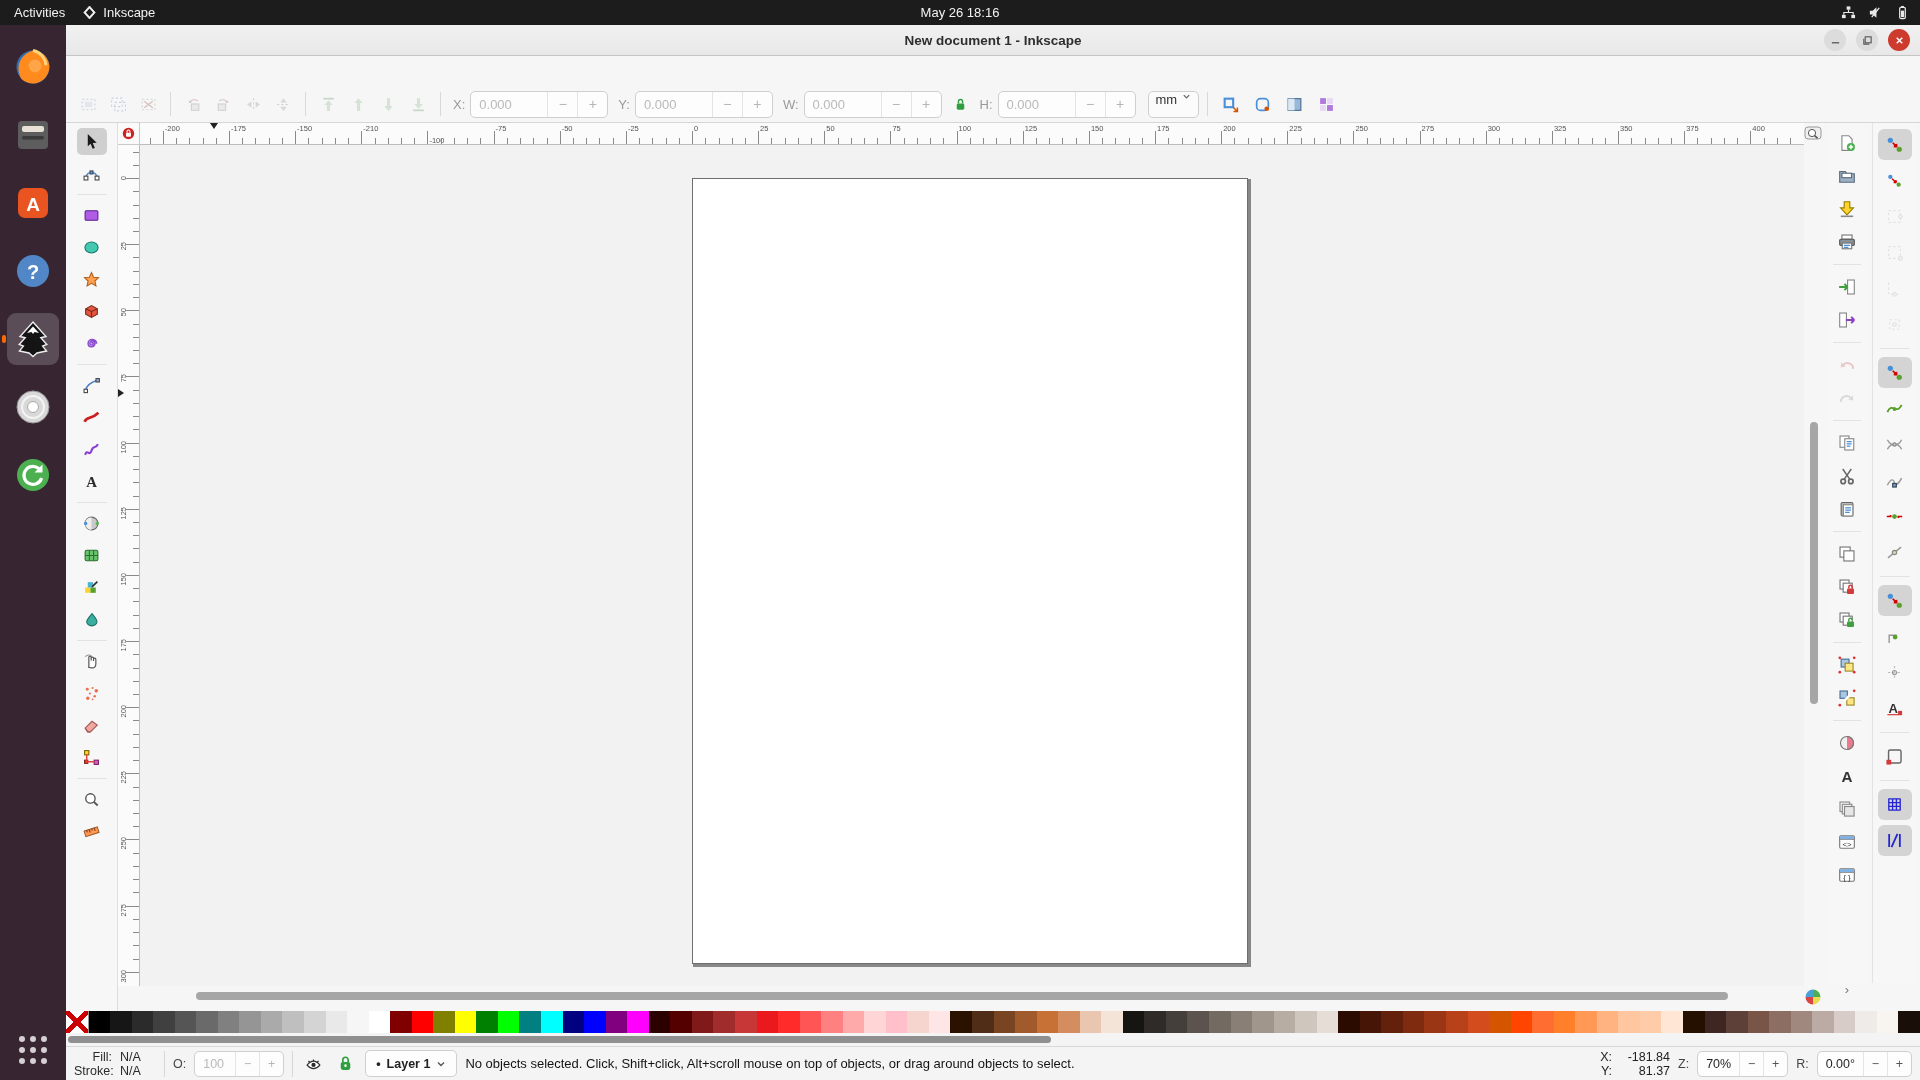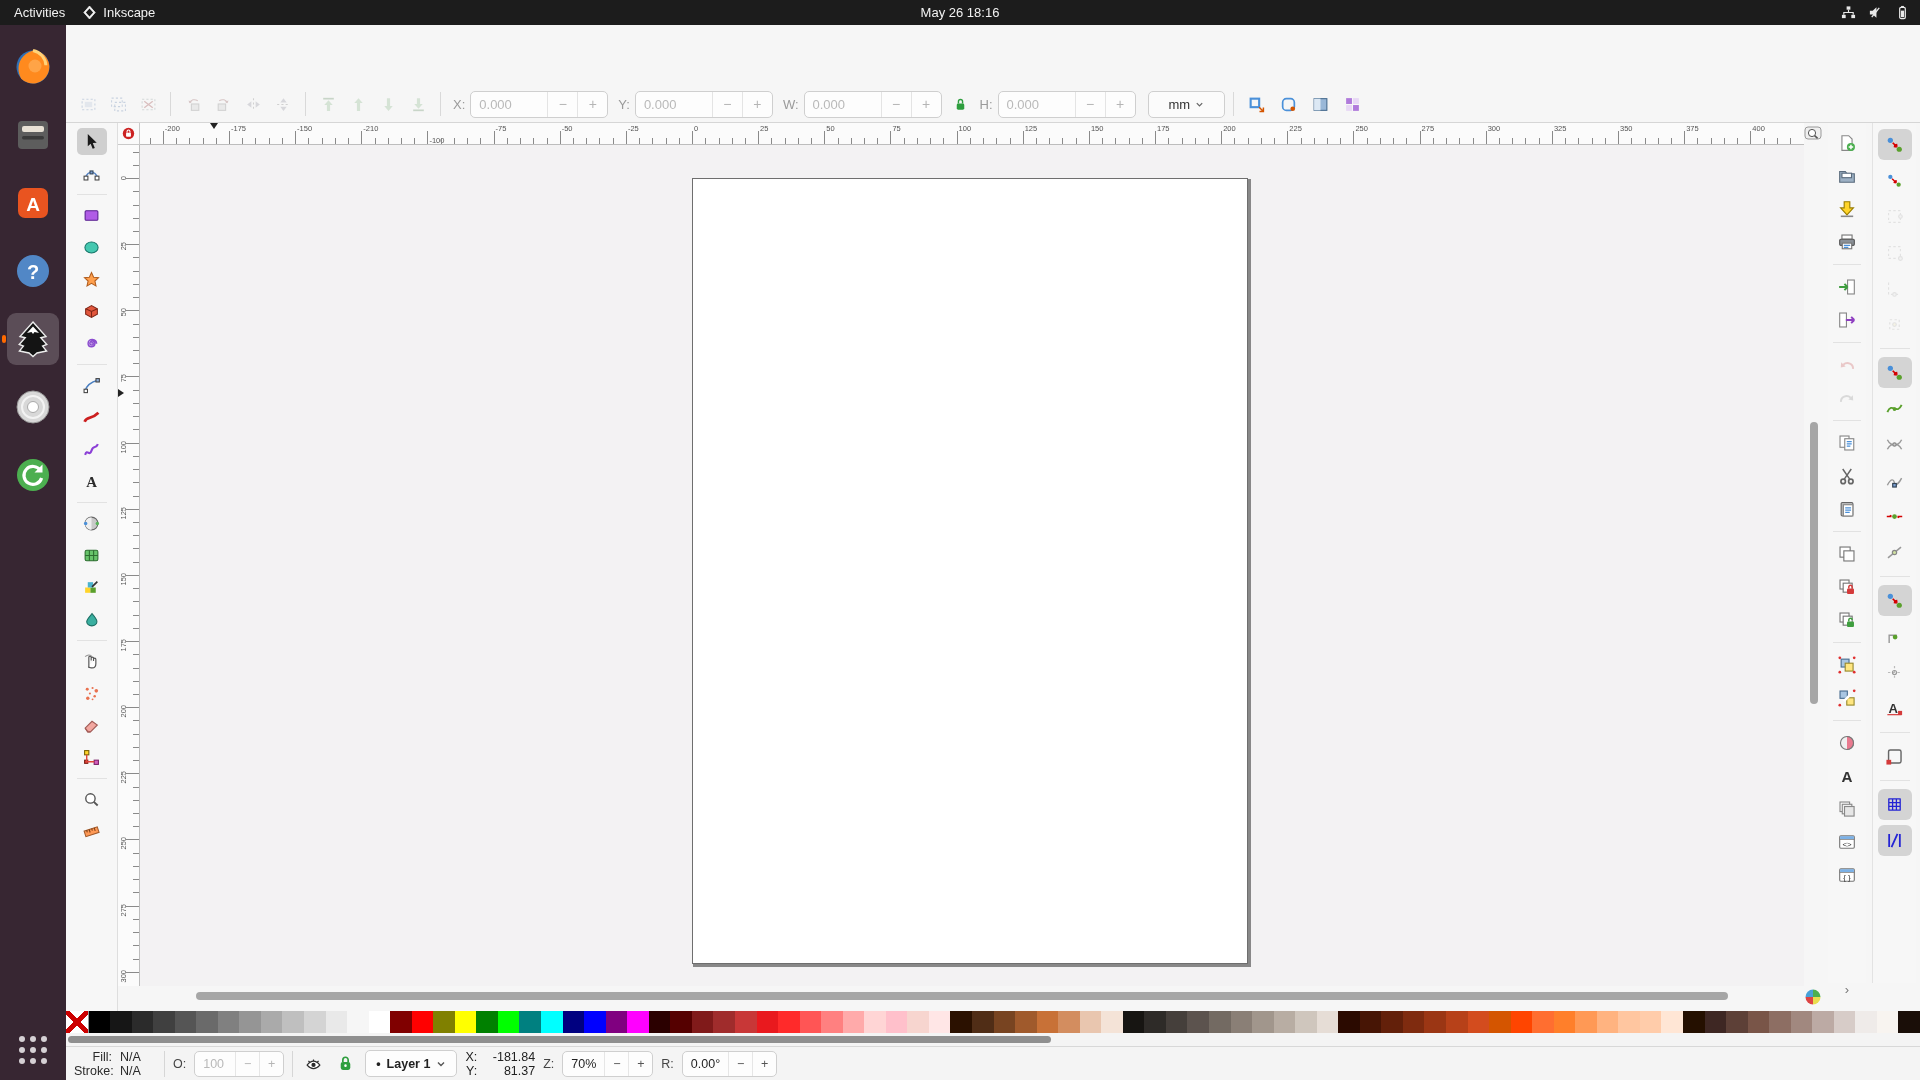--- a/index.html
+++ b/index.html
@@ -42,21 +42,21 @@
   #toolbar { position:absolute; left:0; top:61px; width:100%; height:37px; background:#f6f6f6; border-bottom:1px solid #d6d6d6; display:flex; align-items:center; padding-left:8px; gap:2px; }
   .tb-btn { width:28px; height:28px; border:0; background:transparent; display:flex; align-items:center; justify-content:center; border-radius:4px; }
   .tb-btn svg { width:17px; height:17px; }
   .tb-btn.disabled { opacity:.4; filter:grayscale(.35); }
   .tb-sep { width:1px; height:24px; background:#d9d9d9; margin:0 6px; }
   .spin-field { display:flex; align-items:center; gap:5px; margin:0 4px; }
   .spin-field .fld-label { color:#9a9a9a; font-size:13px; }
   .spin-box { display:flex; align-items:stretch; height:27px; background:#fdfdfd; border:1px solid #cfcfcf; border-radius:5px; overflow:hidden; }
   .spin-box .val { width:76px; display:flex; align-items:center; padding-left:8px; color:#b9b9b9; font-size:13px; }
   .spin-box .stepper { width:30px; display:flex; align-items:center; justify-content:center; color:#b5b5b5; border-left:1px solid #e4e4e4; font-size:14px; }
-  #unit-dd { display:flex; align-items:center; gap:5px; height:27px; padding:0 20px; border:1px solid #cfcfcf; border-radius:5px; background:#fbfbfb; color:#333; margin-left:6px; }
+  #unit-dd { display:flex; align-items:flex-start; gap:5px; height:27px; padding:0 7px; border:1px solid #cfcfcf; border-radius:5px; background:#fbfbfb; color:#333; margin-left:6px; }
   #lock-wh { width:26px; height:26px; display:flex; align-items:center; justify-content:center; background:transparent; border:0; }
   #lock-wh svg { width:15px; height:15px; }
 
   
   #toolbox { position:absolute; left:0; top:98px; width:52px; height:888px; background:#f7f7f7; border-right:1px solid #dedede; display:flex; flex-direction:column; align-items:center; padding-top:5px; gap:5px; }
   .tool-btn { width:30px; height:27px; border:0; background:transparent; border-radius:5px; display:flex; align-items:center; justify-content:center; }
   .tool-btn.active { background:#cfcfcf; }
   .tool-btn svg { width:17px; height:17px; }
   .tool-sep { width:30px; height:1px; background:#e2e2e2; margin:2px 0; }
 
@@ -218,20 +218,41 @@
       <i></i>
       <i></i>
       <i></i>
       <i></i>
       <i></i>
   </div>
 </div>
 
 <div id="window">
 
+  <div id="titlebar">
+    <span class="title">New document 1 - Inkscape</span>
+    <span class="winbtns">
+      <span class="winbtn">
+          <svg viewBox="0 0 12 12">
+            <path d="M2 8.5h8" stroke="#555" stroke-width="1.4"></path>
+          </svg>
+        </span>
+      <span class="winbtn">
+          <svg viewBox="0 0 12 12">
+            <rect x="3.5" y="2" width="6.5" height="6.5" fill="none" stroke="#555" stroke-width="1.2"></rect>
+            <path d="M2 4v6h6" fill="none" stroke="#555" stroke-width="1.2"></path>
+          </svg>
+        </span>
+      <span class="winbtn close">
+          <svg viewBox="0 0 12 12">
+            <path d="M3 3l6 6M9 3l-6 6" stroke="#fff" stroke-width="1.6"></path>
+          </svg>
+        </span>
+    </span>
+  </div>
 
 
   <div id="toolbar">
     <span id="tb-left-groups" style="display:flex;align-items:center;gap:2px;">
         <button class="tb-btn disabled">
           <svg viewBox="0 0 16 16">
             <rect x="2" y="3" width="12" height="10" fill="none" stroke="#7b9fd4" stroke-dasharray="2 2"></rect>
             <rect x="4.5" y="5.5" width="7" height="5" fill="#c4d4ea"></rect>
           </svg>
         </button>
@@ -1190,20 +1211,21 @@
           <circle cx="8" cy="10" r="1.2" fill="#fff"></circle>
         </svg>
     </button>
     <span id="layer-widget">
       <span>•</span>
         <span>Layer 1</span>
       <svg width="10" height="10" viewBox="0 0 10 10">
           <path d="M2 3.5l3 3 3-3" fill="none" stroke="#555" stroke-width="1.4"></path>
         </svg>
     </span>
+    <span id="status-message">No objects selected. Click, Shift+click, Alt+scroll mouse on top of objects, or drag around objects to select.</span>
     <div id="coords">
       <div class="crow">
           <span>X:</span>
           <span class="cval">-181.84</span>
         </div>
       <div class="crow">
           <span>Y:</span>
           <span class="cval">81.37</span>
         </div>
     </div>

